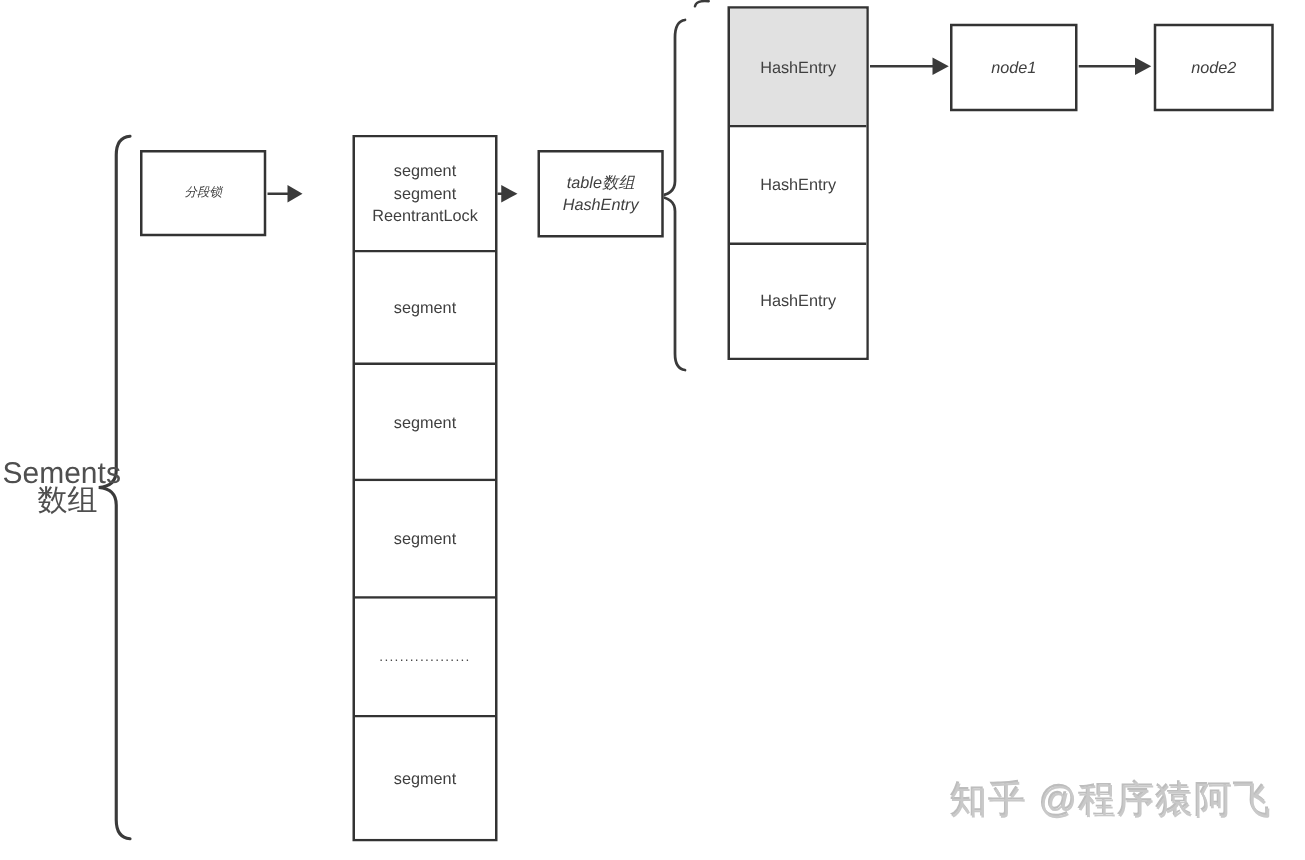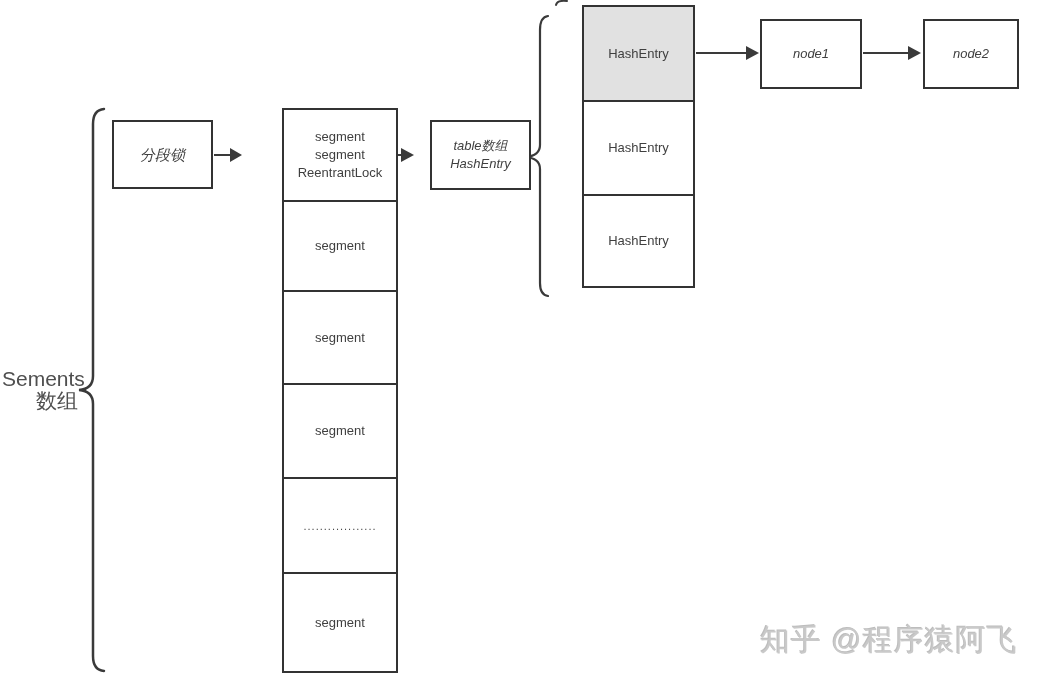--- a/index.html
+++ b/index.html
@@ -56,30 +56,30 @@
   #segment-column{left:242px;top:108px;width:116px;height:565px;margin-left:40px;}
   #segment-column .col-row:nth-child(1){height:92px;}
   #segment-column .col-row:nth-child(2){height:90px;}
   #segment-column .col-row:nth-child(3){height:93px;}
   #segment-column .col-row:nth-child(4){height:94px;}
   #segment-column .col-row:nth-child(5){height:95px;}
   .dots-row{font-size:11px;letter-spacing:1px;color:#4a4a4a;}
   #hash-column{left:582px;top:5px;width:113px;height:283px;}
   #hash-column .col-row:nth-child(1){height:95px;background:#e1e1e1;}
   #hash-column .col-row:nth-child(2){height:94px;}
-  #lock-box{left:112px;top:120px;width:101px;height:69px;font-size:15px;}
+  #lock-box{left:112px;top:120px;width:101px;height:69px;font-size:10px;}
   #table-box{left:430px;top:120px;width:101px;height:70px;}
   #node1-box{left:760px;top:19px;width:102px;height:70px;}
   #node2-box{left:923px;top:19px;width:96px;height:70px;}
   #group-label{
     position:absolute;
     left:2px;top:368px;width:76px;
     text-align:right;
     color:#4f4f4f;
-    font-size:21px;
+    font-size:24px;
     line-height:22px;
   }
   #watermark{
     position:absolute;
     left:760px;top:620px;
     font-size:30px;
     letter-spacing:1px;
     color:#c9c9c9;
     text-shadow:-1px -1px 0 #bdbdbd, 1px 1px 0 #ffffff;
     white-space:nowrap;

